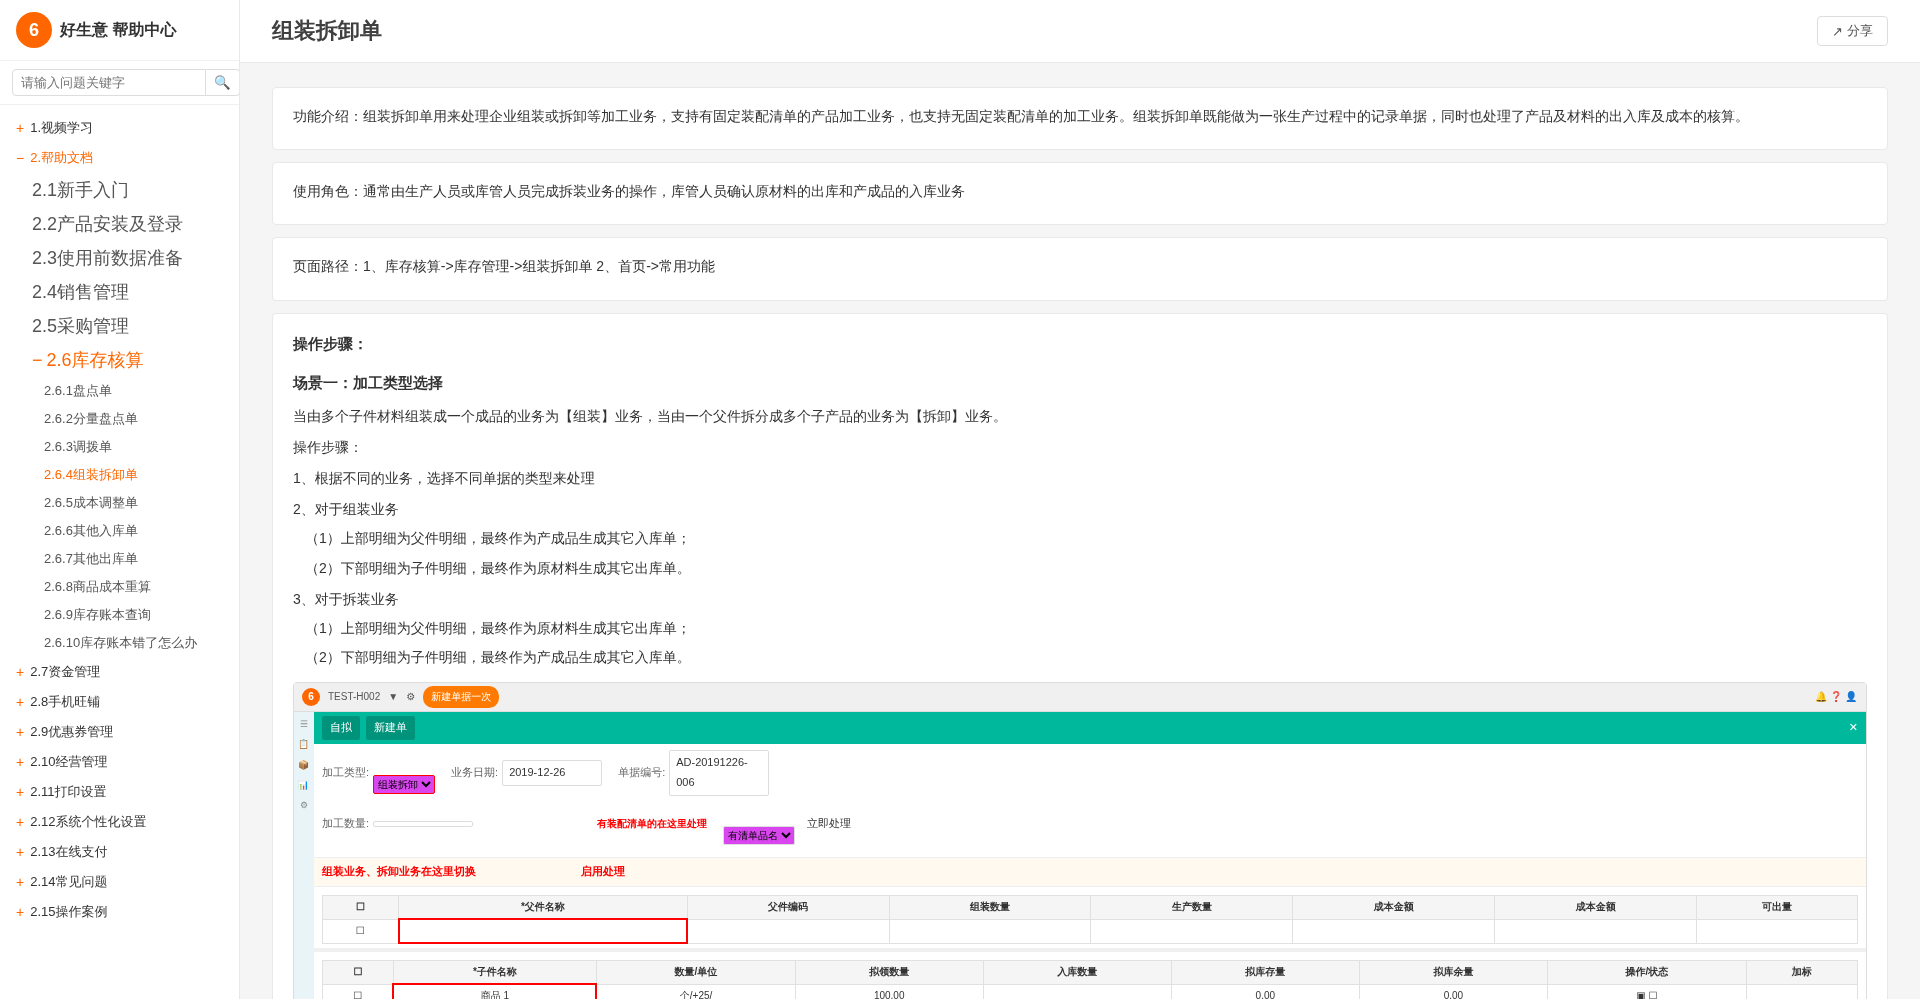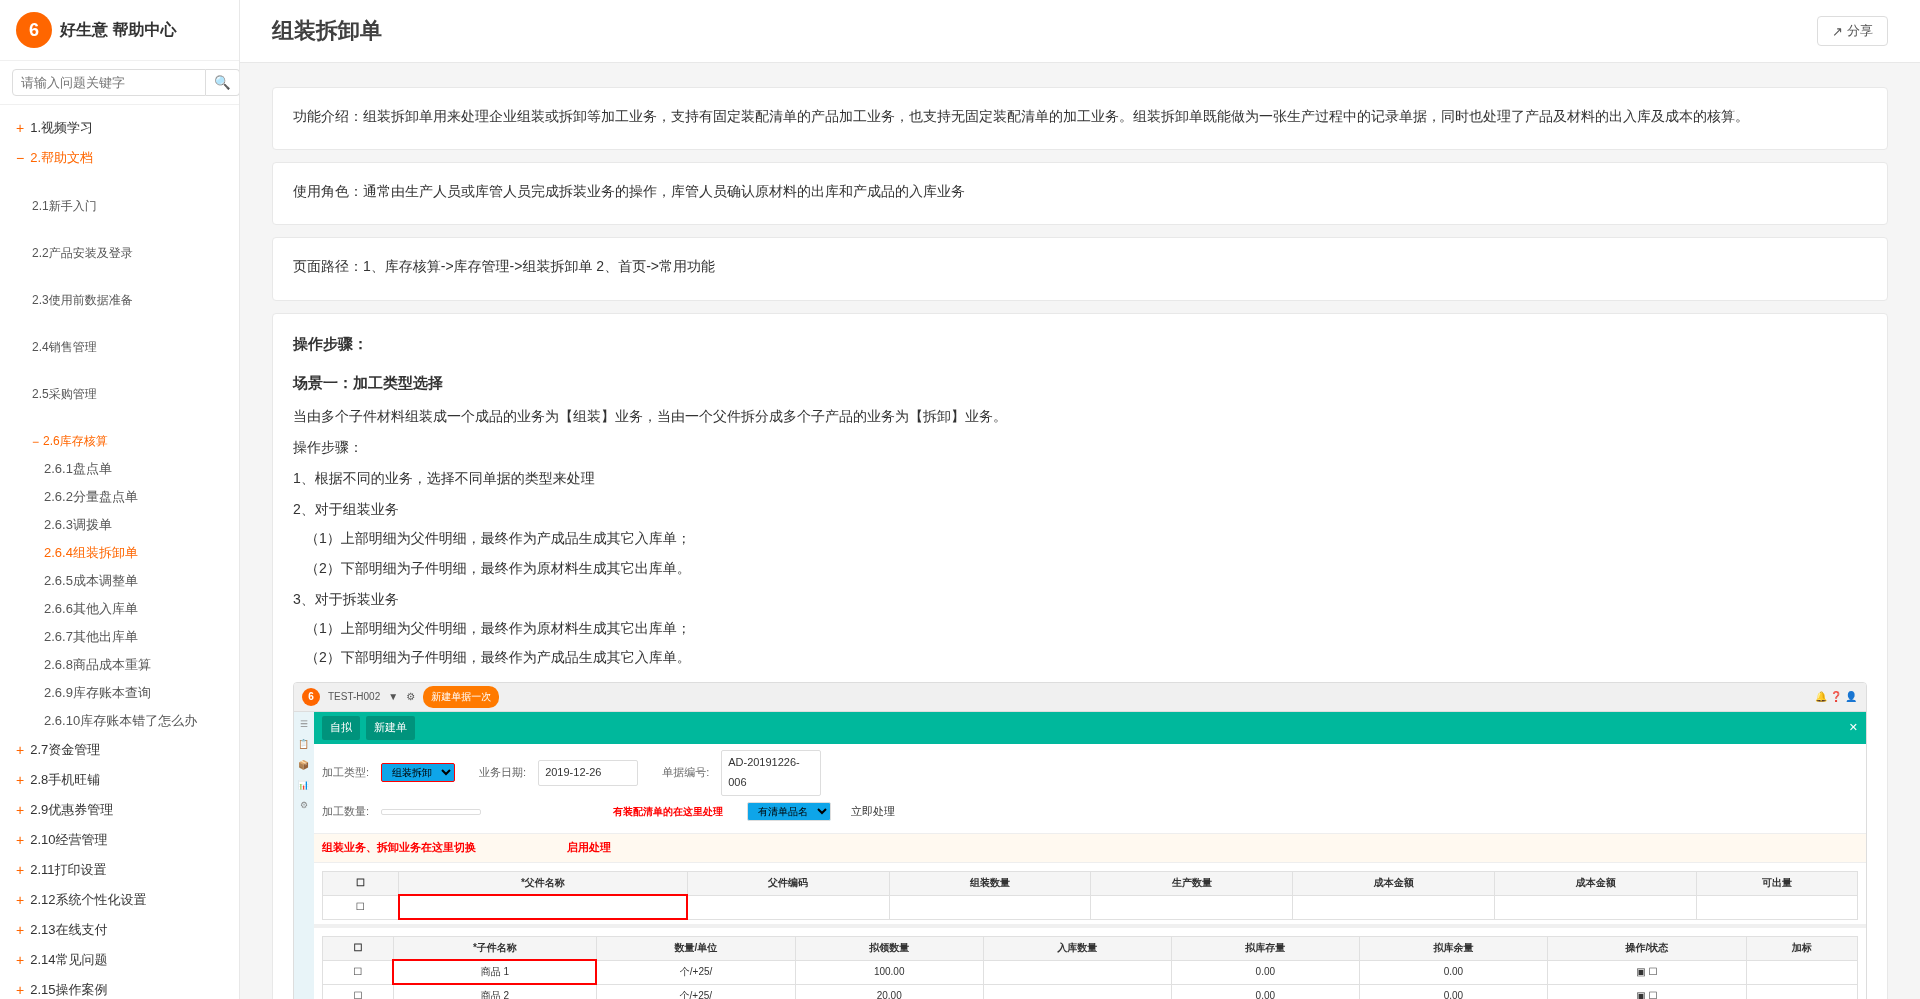--- a/index.html
+++ b/index.html
@@ -87,26 +87,25 @@
     .nav-category .minus-icon {
       color: #f60;
       margin-right: 6px;
       font-size: 14px;
     }
     .nav-category.active {
       color: #f60;
     }
     .nav-sub-item {
       padding: 5px 16px 5px 32px;
-      font-size: 12px;
+      font-size: 18px;
       color: #555;
       cursor: pointer;
       display: flex;
       align-items: center;
-      margin-top: 20px;
     }
     .nav-sub-item.active { color: #f60; }
     .nav-sub-sub-item {
       padding: 5px 16px 5px 44px;
       font-size: 13px;
       color: #555;
       cursor: pointer;
     }
     .nav-sub-sub-item.active { color: #f60; }
 
@@ -183,21 +182,21 @@
     
     .mock-screenshot {
       width: 100%;
       background: #f0f0f0;
       position: relative;
       font-size: 11px;
     }
     .mock-form-row {
       display: flex;
       align-items: center;
-      gap: 12px;
+      gap: 4px;
       margin-bottom: 6px;
       font-size: 11px;
     }
     .mock-label { color: #666; white-space: nowrap; }
     .mock-input {
       border: 1px solid #ddd;
       padding: 2px 6px;
       border-radius: 2px;
       font-size: 11px;
       background: #fff;
@@ -233,24 +232,25 @@
       padding: 4px 0;
       gap: 4px;
       font-size: 9px;
       color: #888;
     }
     .mock-main-area {
       flex: 1;
     }
     .mock-select {
       border: 1px solid #ddd;
-      padding: 2px 6px;
+      padding: 2px 0;
       border-radius: 2px;
       font-size: 10px;
-      background: #0ea5e9;
+      background: #d946ef;
+      margin-top: 24px;
     }
     .mock-select.highlight { border-color: red; }
   </style>
 </head>
 <body>
 
 <div id="sidebar">
   <div id="sidebar-header">
     <div class="logo-circle">6</div>
     <span class="logo-text">好生意 帮助中心</span>
@@ -422,21 +422,21 @@
                   <span style="margin-left:120px;color:red;font-size:10px;font-weight:bold;">有装配清单的在这里处理</span>
                   <span style="margin-left:12px;">
                     <select class="mock-select">
                       <option>有清单品名</option>
                     </select>
                   </span>
                   <span style="margin-left:8px;">立即处理</span>
                 </div>
               </div>
 
-              <div style="background:#fff9f0;border-bottom:1px solid #eee;padding:4px 8px;font-size:11px;display:flex;align-items:center;gap:16px;position:relative;">
+              <div style="background:#fff9f0;border-bottom:1px solid #eee;padding:4px 8px;font-size:11px;display:flex;align-items:center;gap:30px;position:relative;">
                 <span style="color:red;font-weight:bold;">组装业务、拆卸业务在这里切换</span>
                 <span style="margin-left:75px;color:red;font-weight:bold;">启用处理</span>
               </div>
 
               <div style="padding:4px 8px;background:#fff;">
                 <table class="mock-table">
                   <thead>
                     <tr>
                       <th>☐</th>
                       <th>*父件名称</th>

